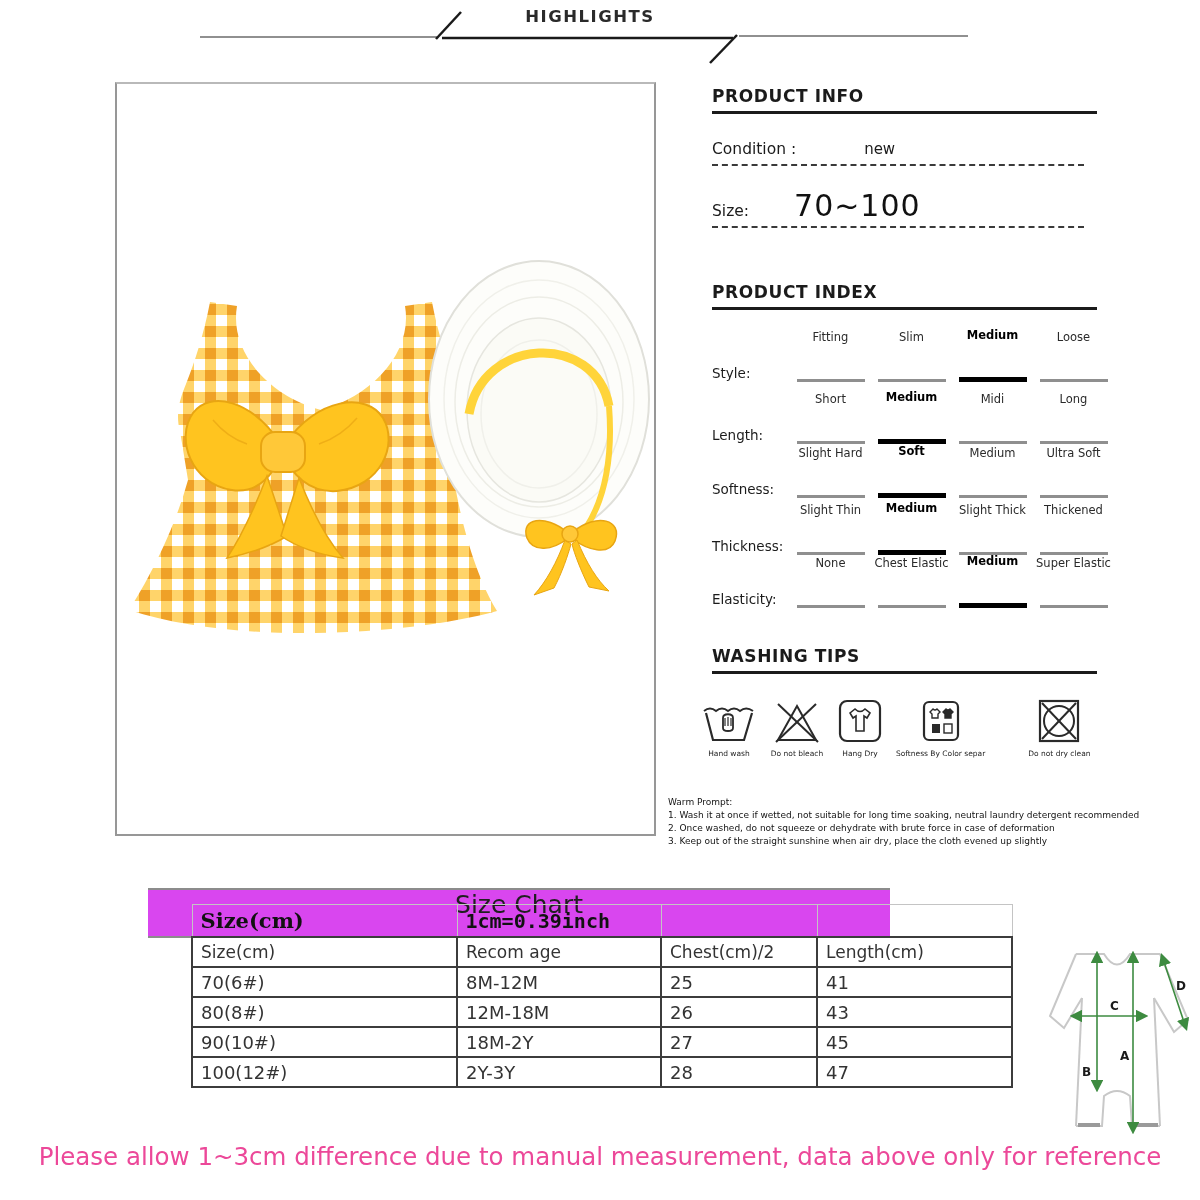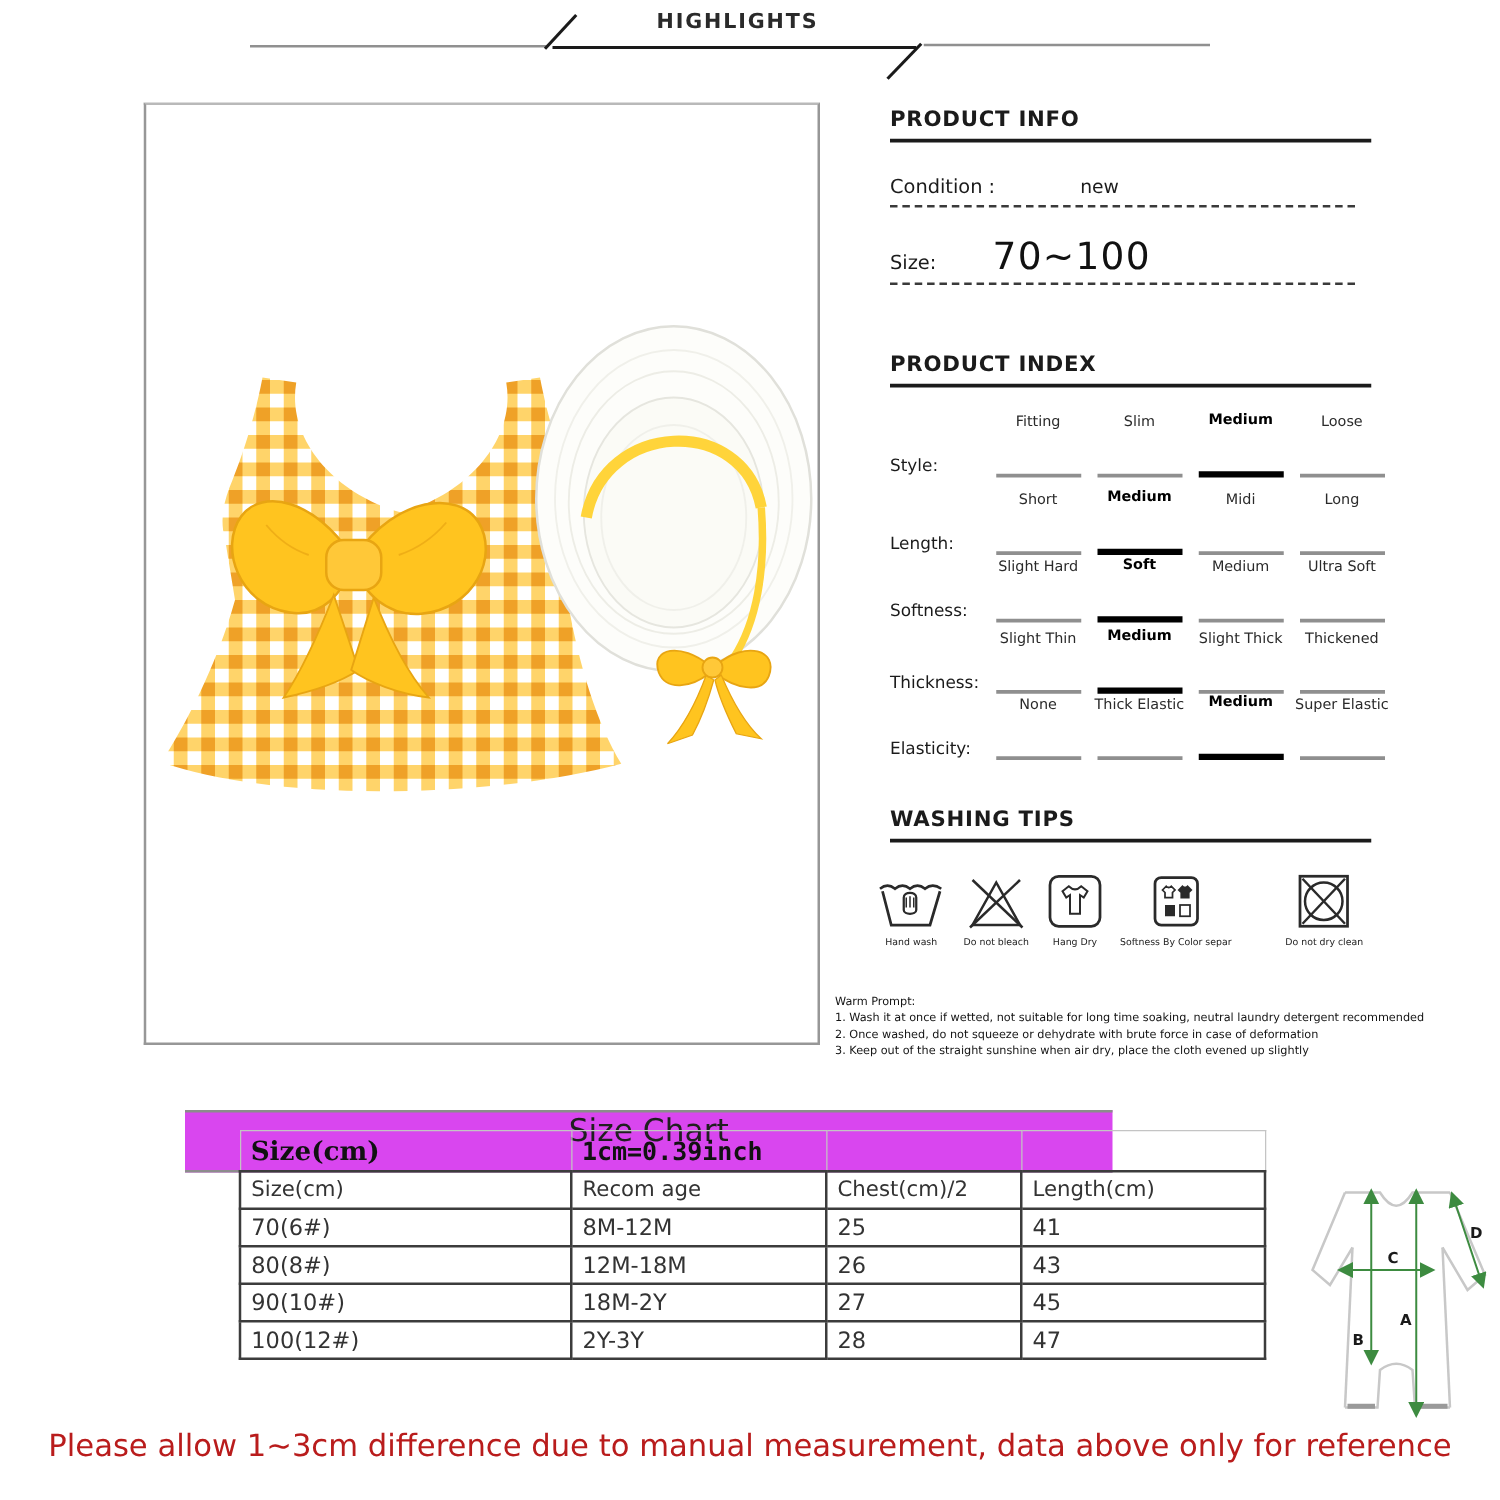--- a/index.html
+++ b/index.html
@@ -51,21 +51,21 @@
   .size-table{left:191px;top:904px;border-collapse:collapse;table-layout:fixed;width:820px;}
   .size-table td{border:2px solid #3c3c3c;height:28px;padding:0 0 0 8px;
     font-size:18px;color:#333;white-space:nowrap;overflow:hidden;}
   .size-table tr.note-row td{border:1px solid #c4c4c4;border-bottom:none;height:31px;}
   .note-left{font-family:"DejaVu Serif","Liberation Serif",serif;font-weight:bold;font-size:21px !important;color:#111 !important;}
   .note-right{font-family:"DejaVu Sans Mono","Liberation Mono",monospace;font-weight:bold;font-size:20px !important;color:#111 !important;}
   .size-table tr.head-row td{font-size:17px;}
 
   
   #footer-note{left:0;top:1142px;width:1200px;text-align:center;
-    font-size:24.5px;color:#b91c1c;}
+    font-size:24.5px;color:#ec4899;}
 </style>
 </head>
 <body>
 
 <svg class="abs" style="left:0;top:0" width="1200" height="75">
   <line x1="200" y1="37" x2="437" y2="37" stroke="#909090" stroke-width="2"></line>
   <line x1="436" y1="39" x2="461" y2="12" stroke="#1a1a1a" stroke-width="2.5"></line>
   <line x1="442" y1="38" x2="733" y2="38" stroke="#1a1a1a" stroke-width="2.5"></line>
   <line x1="737" y1="35" x2="710" y2="63" stroke="#1a1a1a" stroke-width="2.5"></line>
   <line x1="739" y1="36" x2="968" y2="36" stroke="#909090" stroke-width="2"></line>
@@ -214,21 +214,21 @@
     </span>
 </div>
 
 <div class="abs pi-row" style="top:554px">
   <span class="pi-label">Elasticity:</span>
   <span class="pi-opt">
       <span class="pi-opt-text">None</span>
       <span class="pi-bar"></span>
     </span>
   <span class="pi-opt">
-      <span class="pi-opt-text">Thick Elastic</span>
+      <span class="pi-opt-text">Chest Elastic</span>
       <span class="pi-bar"></span>
     </span>
   <span class="pi-opt selected">
       <span class="pi-opt-text">Medium</span>
       <span class="pi-bar"></span>
     </span>
   <span class="pi-opt">
       <span class="pi-opt-text">Super Elastic</span>
       <span class="pi-bar"></span>
     </span>

